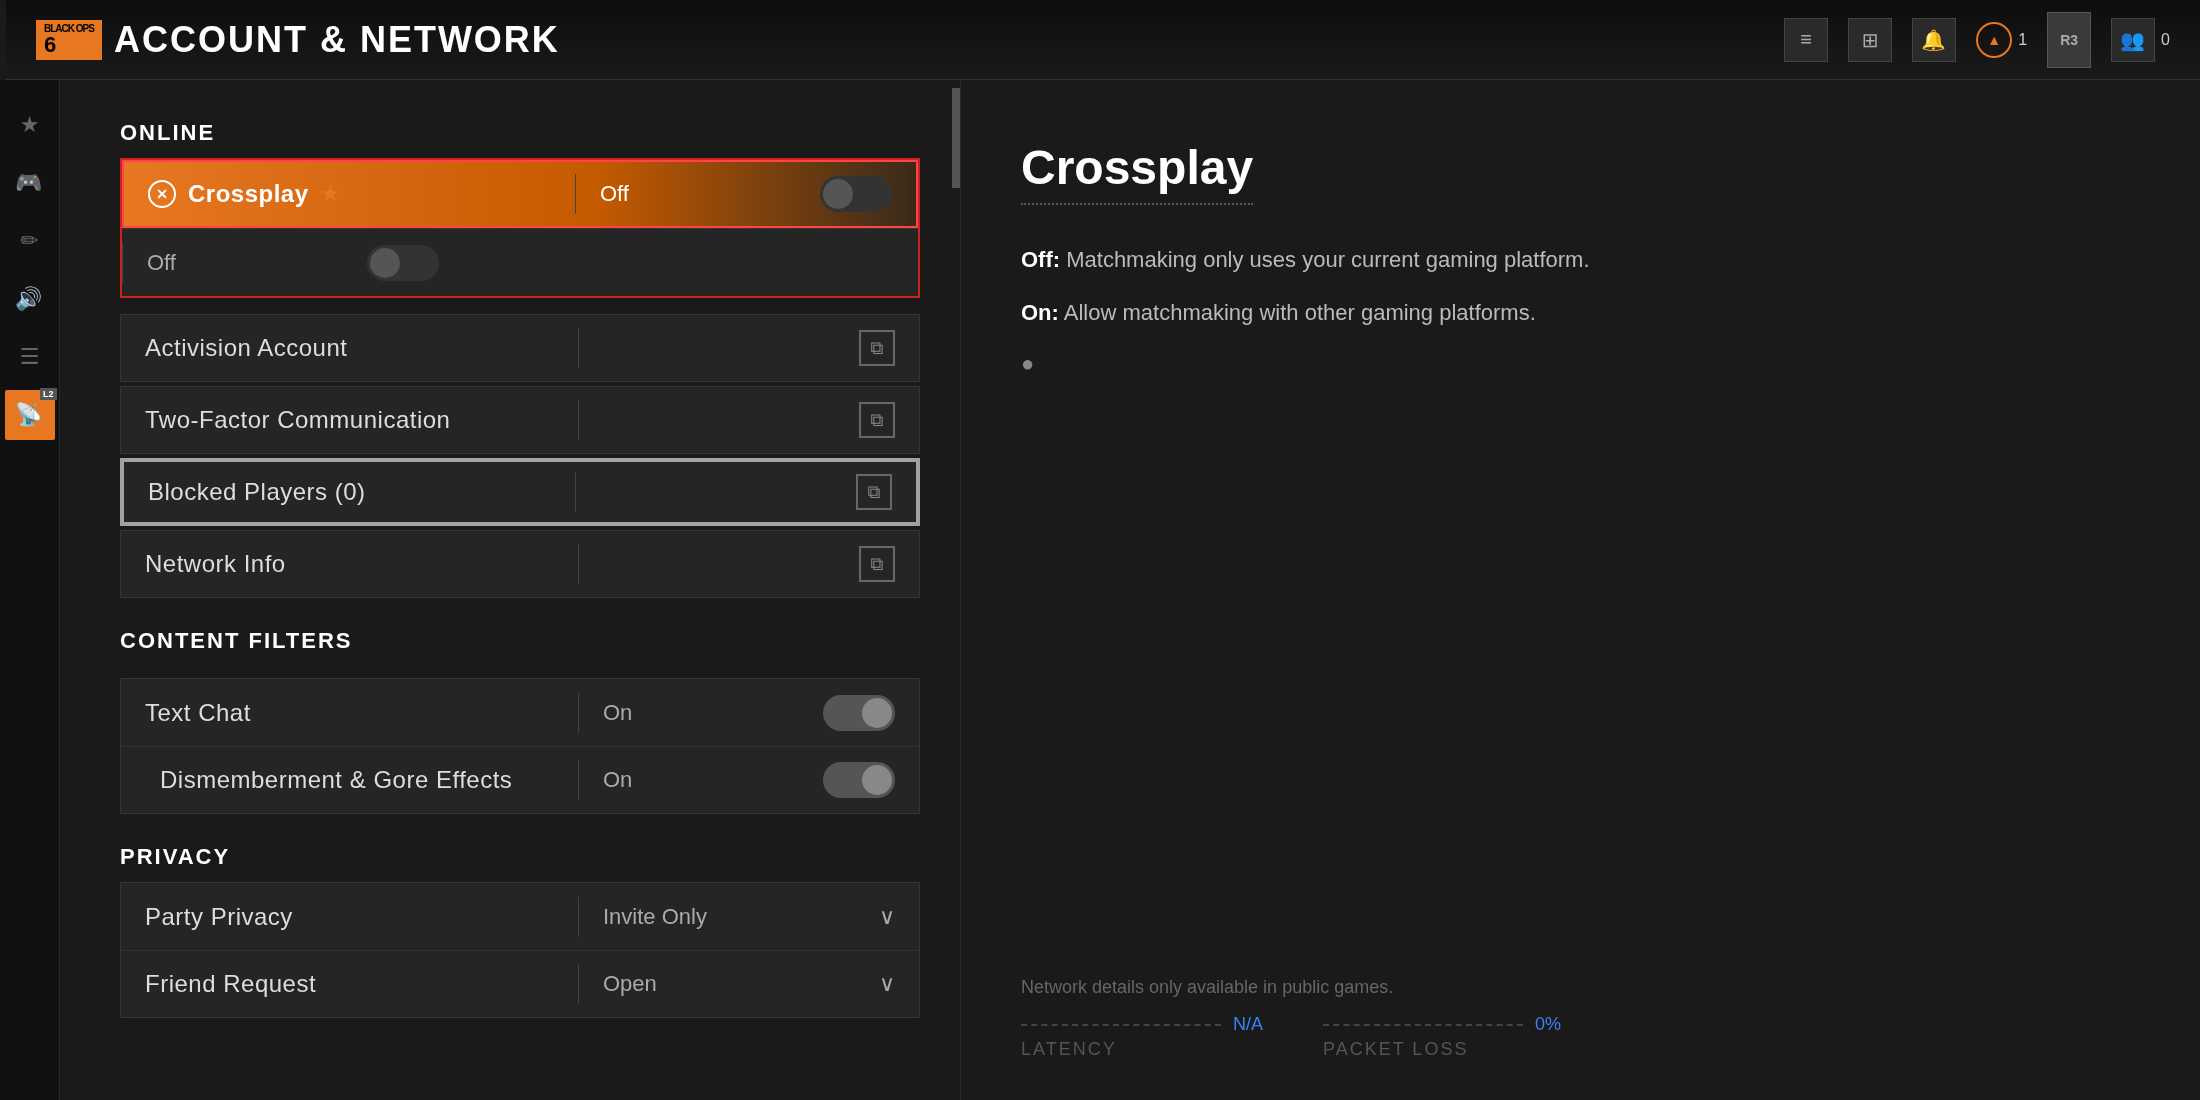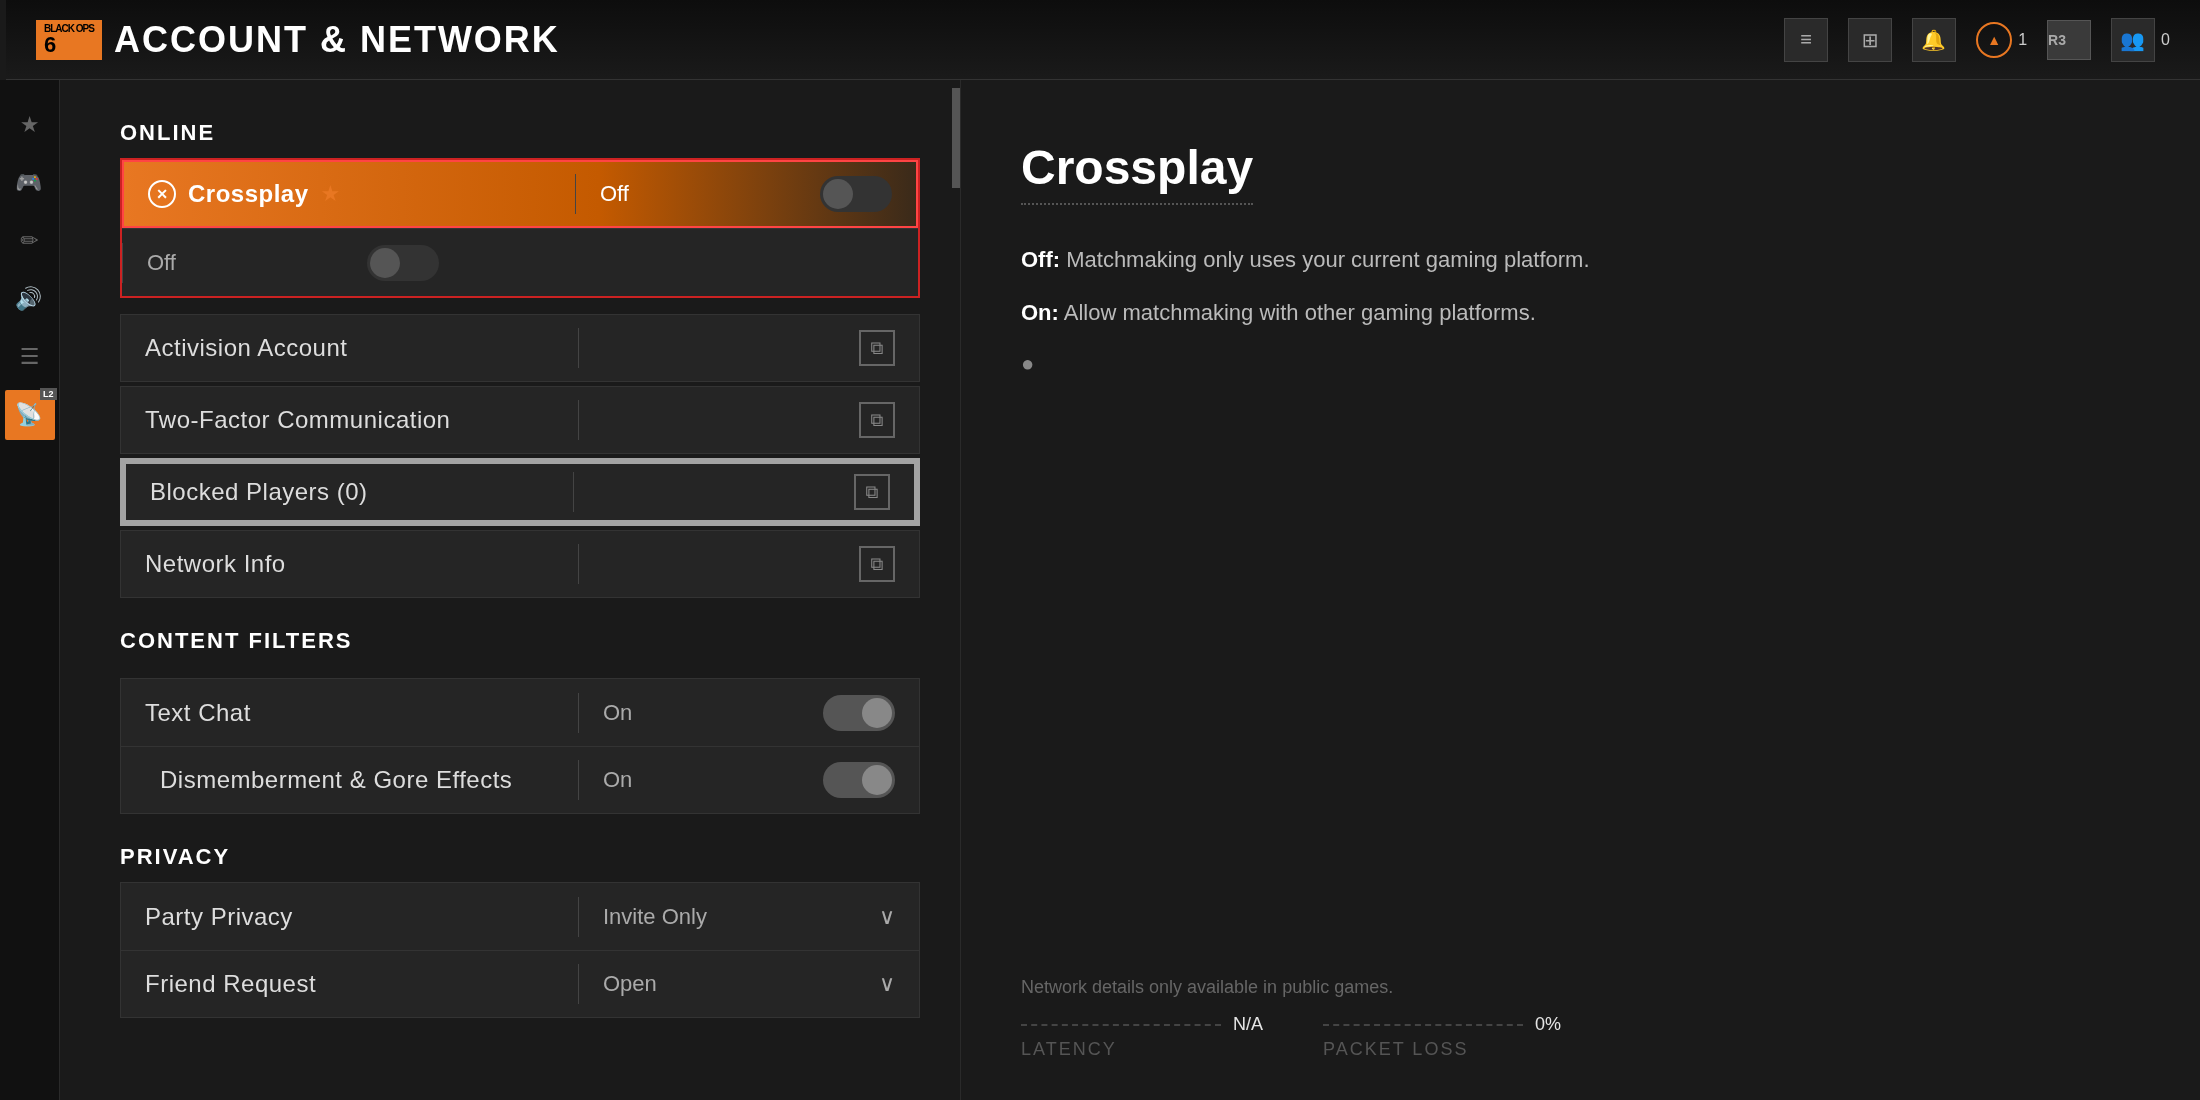--- a/index.html
+++ b/index.html
@@ -102,26 +102,26 @@
       border: 2px solid #e87722;
       display: flex;
       align-items: center;
       justify-content: center;
       font-size: 14px;
       color: #e87722;
     }
 
     .player-icon {
       width: 44px;
-      height: 40px;
+      height: 56px;
       background: #3a3a3a;
       border: 1px solid #555;
       display: flex;
       align-items: center;
-      justify-content: flex-start;
+      justify-content: center;
       font-size: 20px;
       color: #aaa;
     }
 
     
     .left-sidebar {
       position: absolute;
       top: 80px;
       left: 0;
       width: 60px;
@@ -431,21 +431,21 @@
     }
 
     .stat-dots {
       flex: 1;
       border-top: 2px dashed #444;
       width: 200px;
     }
 
     .stat-val {
       font-size: 18px;
-      color: #e5e5e5;
+      color: #3b82f6;
     }
 
     .stat-label {
       font-size: 18px;
       color: #555;
       letter-spacing: 2px;
       text-transform: uppercase;
     }
   </style>
 </head>
@@ -551,21 +551,21 @@
           <span class="row-label">Two-Factor Communication</span>
         </div>
         <div class="row-divider"></div>
         <div class="row-right">
           <div class="external-icon">
             <span>⧉</span>
           </div>
         </div>
       </div>
 
-      <div class="settings-row" style="margin-bottom:4px; border:6px solid #a3a3a3;">
+      <div class="settings-row" style="margin-bottom:4px; border:4px solid #a3a3a3;">
         <div class="row-left">
           <span class="row-label">Blocked Players (0)</span>
         </div>
         <div class="row-divider"></div>
         <div class="row-right">
           <div class="external-icon">
             <span>⧉</span>
           </div>
         </div>
       </div>

